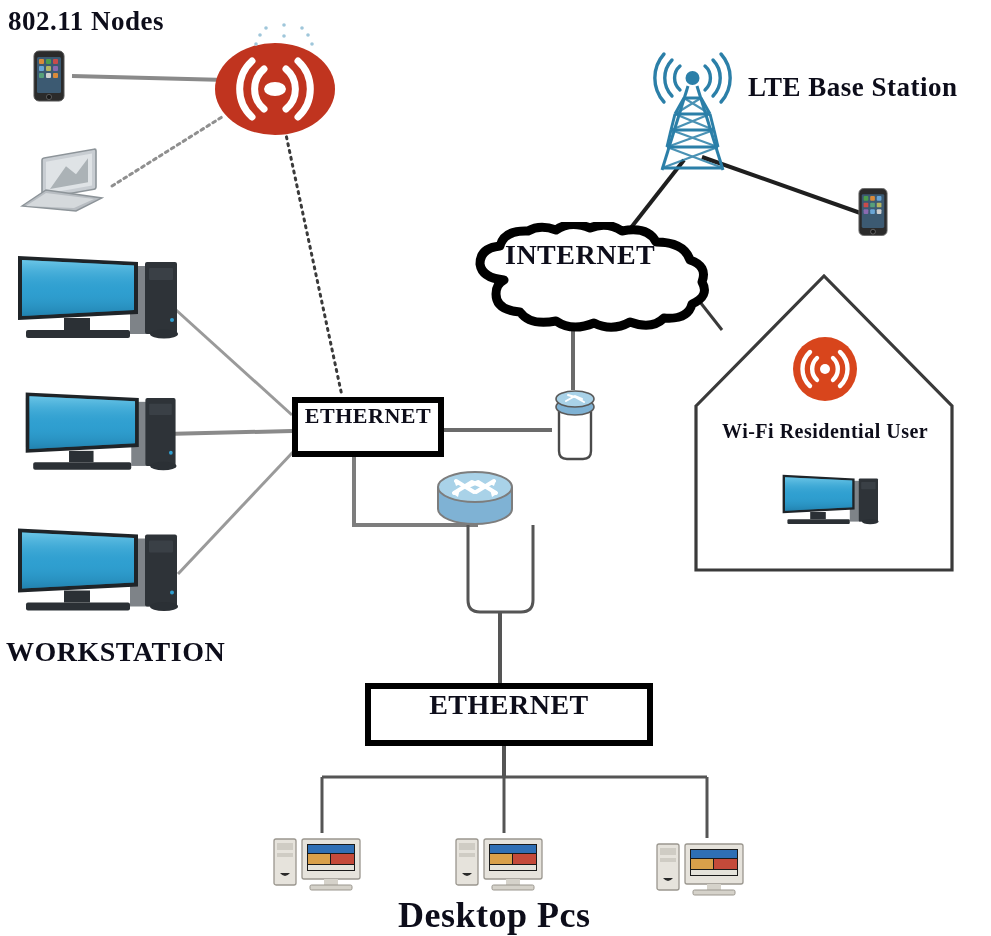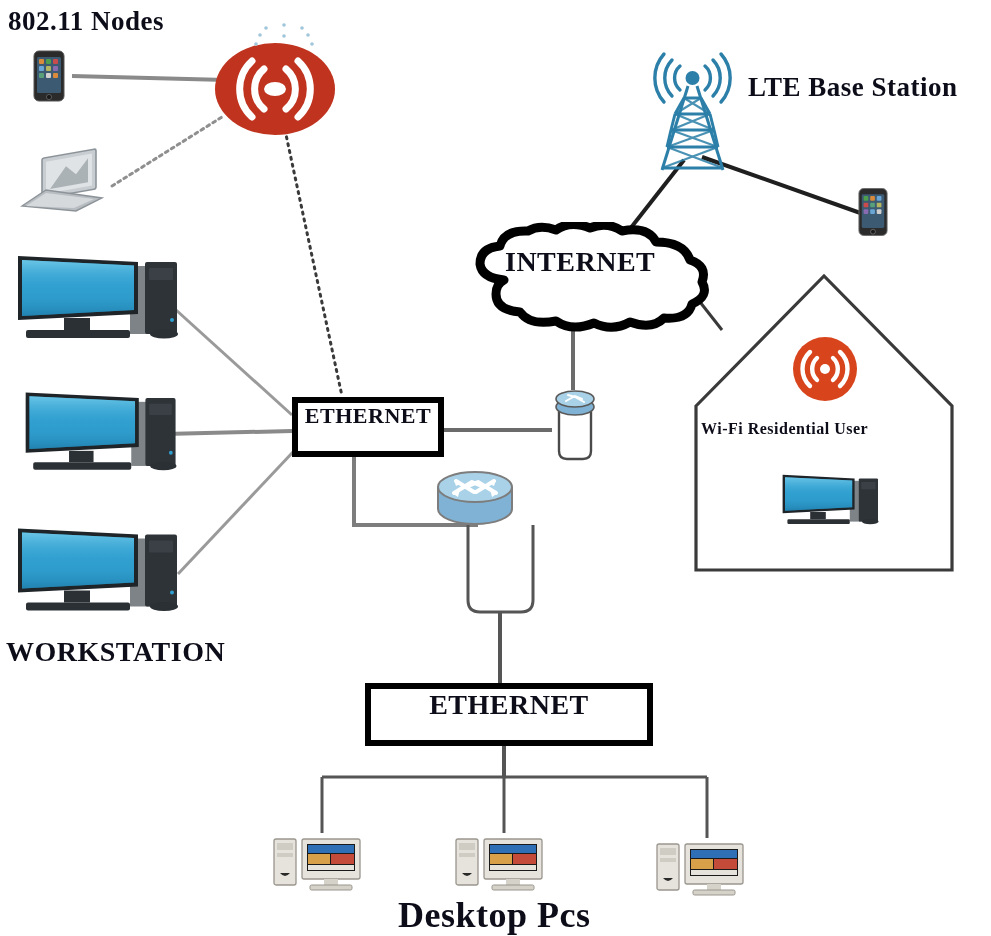--- a/index.html
+++ b/index.html
@@ -51,27 +51,27 @@
     left: 6px;
     top: 636px;
     font-size: 28px;
   }
   .lbl-desktop {
     left: 398px;
     top: 894px;
     font-size: 36px;
   }
   .lbl-wifi-res {
-    left: 701px;
+    left: 722px;
     top: 420px;
-    font-size: 16px;
+    font-size: 20px;
   }
   .lbl-internet {
     left: 505px;
-    top: 246px;
+    top: 239px;
     font-size: 28px;
   }
   .box-ethernet {
     position: absolute;
     background: #ffffff;
     border: 6px solid #000000;
     box-sizing: border-box;
     display: flex;
     align-items: flex-start;
     justify-content: center;

